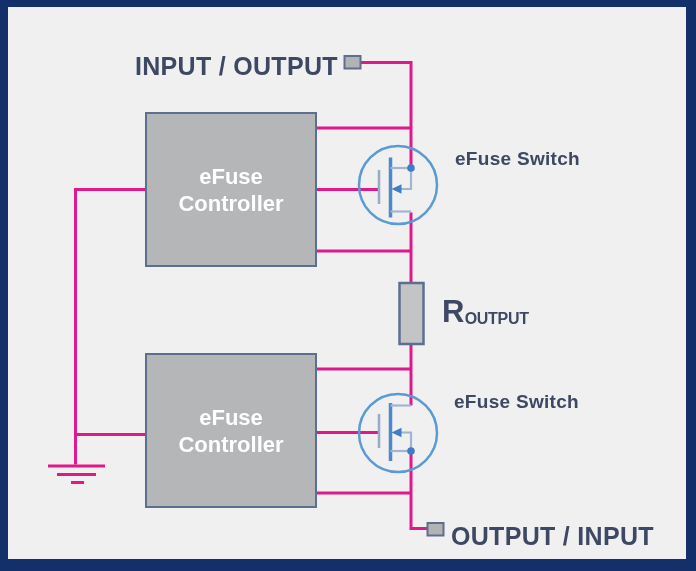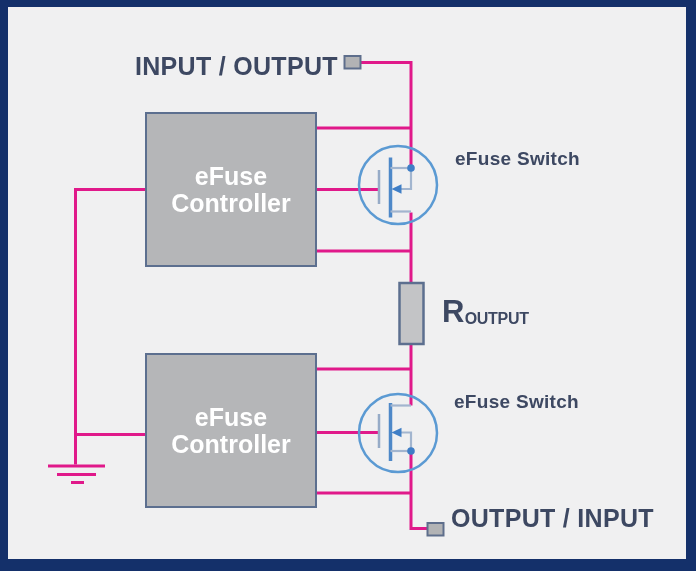--- a/index.html
+++ b/index.html
@@ -16,21 +16,21 @@
     letter-spacing:.3px;
   }
   .lbl-io{font-size:25px;}
   .lbl-switch{font-size:19px;}
   .lbl-rshunt{font-size:31px;line-height:1;}
   .lbl-rshunt .sub{font-size:16px;vertical-align:-2px;letter-spacing:-.3px;}
   .controller{
     position:absolute;left:145px;width:172px;height:155px;
     background:#b5b6b8;border:2px solid #5c6f8f;box-sizing:border-box;
     display:flex;flex-direction:column;align-items:center;justify-content:center;
-    color:#ffffff;font-weight:bold;font-size:25px;line-height:27px;text-align:center;
+    color:#ffffff;font-weight:bold;font-size:22px;line-height:27px;text-align:center;
   }
   .controller.top{top:112px;}
   .controller.bottom{top:353px;}
 </style>
 </head>
 <body>
 
 <div class="frame">
   <div class="canvas"></div>
 
@@ -95,14 +95,14 @@
   </div>
 
   <div class="label lbl-io" style="left:135px;top:52px;">INPUT / OUTPUT</div>
 
   <div class="label lbl-switch" style="left:455px;top:148px;">eFuse Switch</div>
 
   <div class="label lbl-rshunt" style="left:442px;top:296px;"><span>R</span><span class="sub">OUTPUT</span></div>
 
   <div class="label lbl-switch" style="left:454px;top:391px;">eFuse Switch</div>
 
-  <div class="label lbl-io" style="left:451px;top:504px;">OUTPUT / INPUT</div>
+  <div class="label lbl-io" style="left:451px;top:522px;">OUTPUT / INPUT</div>
 </div>
 
 </body></html>

